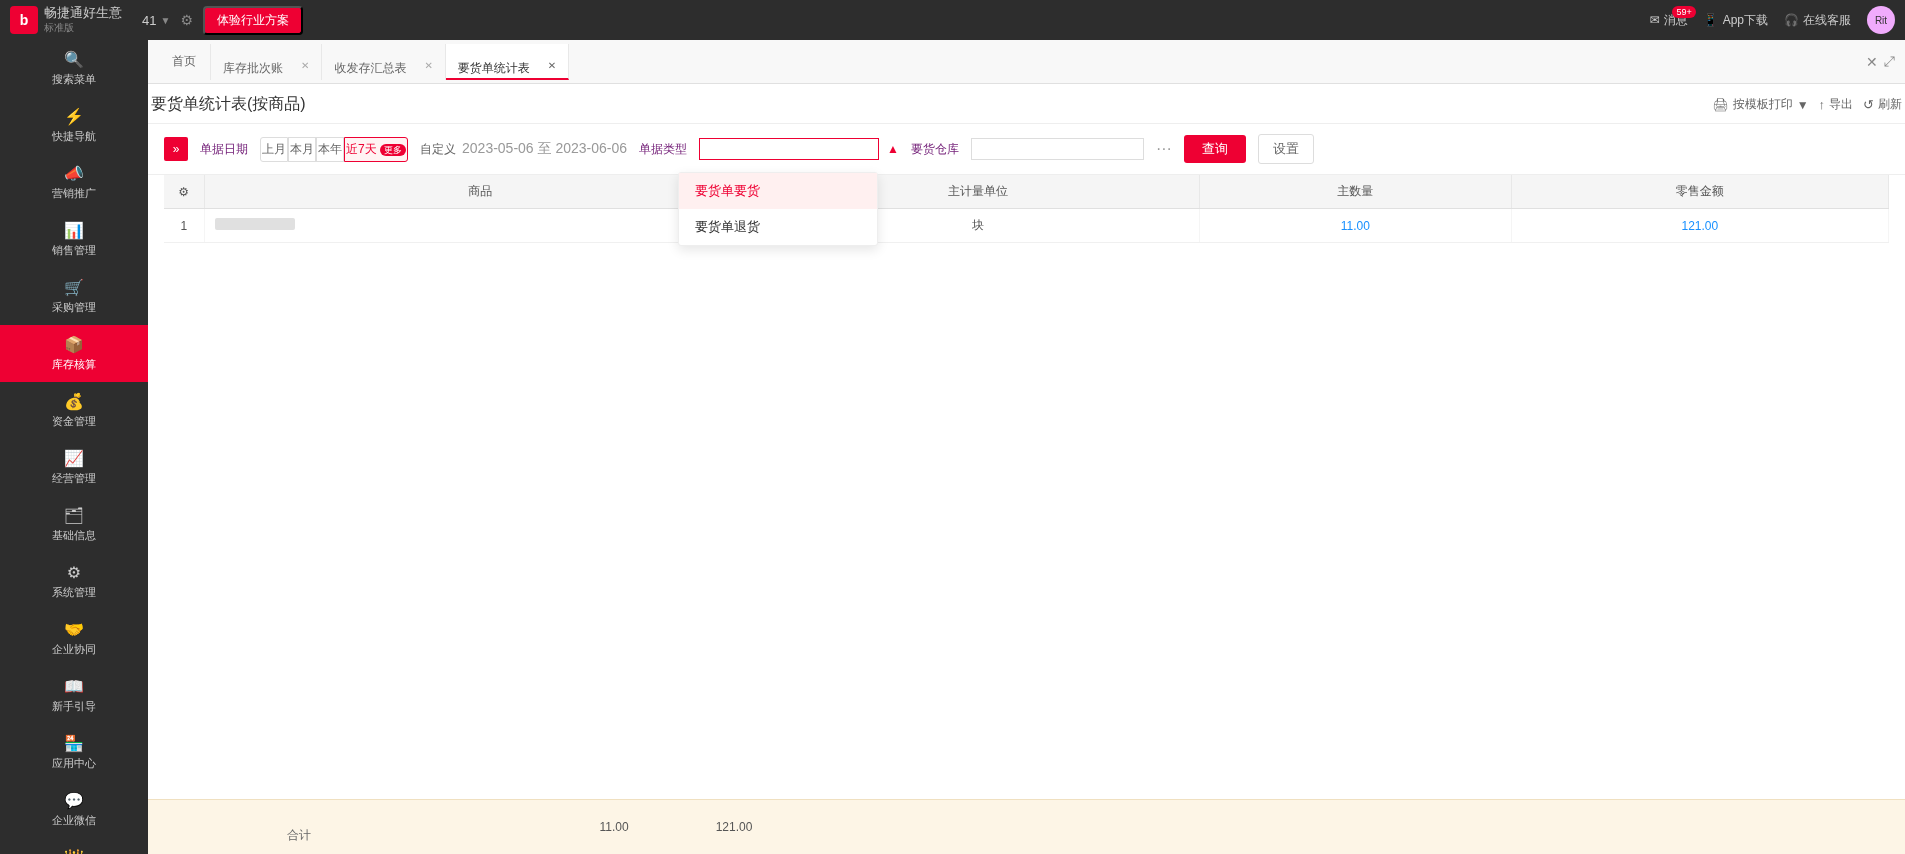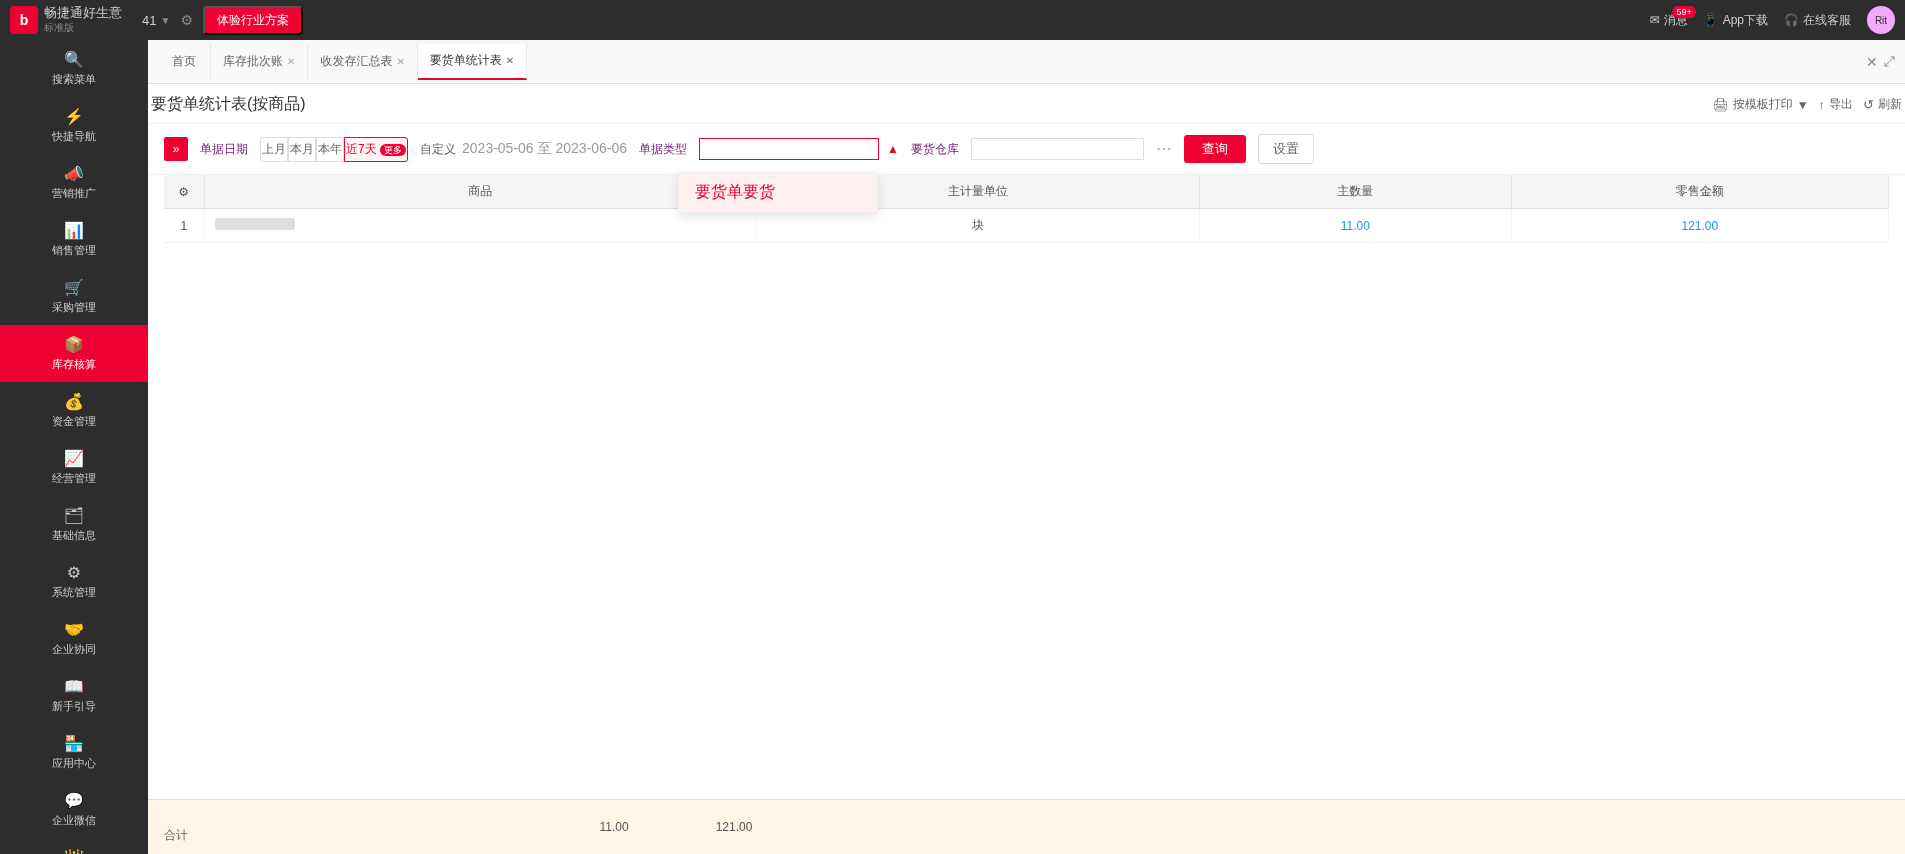--- a/index.html
+++ b/index.html
@@ -33,21 +33,21 @@
     .sidebar { width: 148px; background: #2d2d2d; display: flex; flex-direction: column; overflow-y: auto; flex-shrink: 0; }
     .sidebar-item { display: flex; flex-direction: column; align-items: center; padding: 10px 0; cursor: pointer; color: #ccc; font-size: 11px; gap: 3px; }
     .sidebar-item.active { background: #e03; color: #fff; }
     .sidebar-icon { font-size: 16px; }
 
     
     .content-area { flex: 1; display: flex; flex-direction: column; overflow: hidden; background: #fff; }
 
     
     .tab-bar { display: flex; align-items: center; height: 44px; background: #f8f8f8; border-bottom: 1px solid #e0e0e0; padding: 0 10px; flex-shrink: 0; }
-    .tab-item { display: flex; align-items: center; gap: 0; padding: 16px 12px; height: 36px; font-size: 12px; color: #666; cursor: pointer; border-right: 1px solid #e8e8e8; }
+    .tab-item { display: flex; align-items: flex-start; gap: 14px; padding: 16px 12px; height: 36px; font-size: 12px; color: #666; cursor: pointer; border-right: 1px solid #e8e8e8; }
     .tab-item .close-btn { color: #aaa; font-size: 10px; margin-left: 4px; }
     .tab-item.active { background: #fff; color: #333; border-bottom: 2px solid #e03; font-weight: 500; }
     .tab-item.active .close-btn { color: #666; }
     .tab-home { padding: 0 14px; color: #666; font-size: 12px; cursor: pointer; border-right: 1px solid #e8e8e8; height: 36px; display: flex; align-items: center; }
     .tab-right-controls { margin-left: auto; display: flex; align-items: center; gap: 6px; }
     .tab-ctrl-btn { color: #888; font-size: 14px; cursor: pointer; }
 
     
     .page-header { padding: 10px 3px 8px; border-bottom: 1px solid #eee; background: #fff; flex-shrink: 0; display: flex; align-items: center; justify-content: space-between; }
     .page-title { font-size: 16px; font-weight: 500; color: #333; }
@@ -71,21 +71,21 @@
     .filter-type-input { border: 1px solid #e03; padding: 3px 8px; font-size: 12px; min-width: 180px; outline: none; position: relative; }
     .filter-type-arrow { color: #e03; cursor: pointer; font-size: 12px; }
     .filter-warehouse-input { border: 1px solid #ddd; padding: 3px 8px; font-size: 12px; min-width: 120px; }
     .filter-more-btn { color: #999; cursor: pointer; font-size: 16px; }
     .query-btn { background: #e03; color: #fff; padding: 5px 18px; border: none; border-radius: 3px; font-size: 13px; cursor: pointer; }
     .settings-btn { background: #fff; color: #666; padding: 5px 14px; border: 1px solid #ddd; border-radius: 3px; font-size: 13px; cursor: pointer; }
     .filter-expander { width: 24px; height: 24px; background: #e03; color: #fff; display: flex; align-items: center; justify-content: center; cursor: pointer; border-radius: 2px; font-size: 12px; }
 
     
     .dropdown-overlay { position: absolute; top: 48px; left: 530px; z-index: 100; background: #fff; border: 1px solid #eee; box-shadow: 0 4px 12px rgba(0,0,0,0.1); min-width: 200px; border-radius: 3px; }
-    .dropdown-item { padding: 9px 16px; font-size: 16px; color: #333; cursor: pointer; }
+    .dropdown-item { padding: 9px 16px; font-size: 13px; color: #333; cursor: pointer; }
     .dropdown-item.selected { background: #fff0f0; color: #e03; }
 
     
     .table-wrapper { flex: 1; overflow: auto; padding: 0 16px; }
     table { width: 100%; border-collapse: collapse; font-size: 12px; }
     table thead { background: #f5f5f5; }
     table thead th { padding: 8px 10px; text-align: center; color: #555; font-weight: 500; border-bottom: 1px solid #e0e0e0; border-right: 1px solid #e8e8e8; white-space: nowrap; }
     table thead th:first-child { width: 40px; }
     table tbody td { padding: 8px 10px; text-align: center; border-bottom: 1px solid #f0f0f0; border-right: 1px solid #f5f5f5; color: #555; }
     .product-cell { text-align: left; }
@@ -270,20 +270,21 @@
         <span class="filter-label">要货仓库</span>
         <input class="filter-warehouse-input" value="" style="">
         <span class="filter-more-btn">···</span>
 
         <button class="query-btn">查询</button>
         <button class="settings-btn">设置</button>
       </div>
 
       <div class="dropdown-overlay">
         <div class="dropdown-item selected">要货单要货</div>
+        <div class="dropdown-item">要货单退货</div>
       </div>
     </div>
 
     <div class="table-wrapper">
       <table>
         <thead>
           <tr>
             <th>⚙</th>
             <th>
               <span>商品</span>
@@ -311,21 +312,21 @@
             </td>
             <td>
               <a class="num-link">121.00</a>
             </td>
           </tr>
         </tbody>
       </table>
     </div>
 
     <div class="table-footer">
-      <div style="width:290px;text-align:left;padding-right:20px;font-size:12px;color:#666;margin-top:17px;">
+      <div style="width:290px;text-align:center;padding-right:20px;font-size:12px;color:#666;margin-top:17px;">
         <span>合计</span>
       </div>
       <div style="width:100px;text-align:center;font-size:12px;color:#555;">
       </div>
       <div style="width:120px;text-align:center;font-size:12px;color:#555;">11.00</div>
       <div style="width:120px;text-align:center;font-size:12px;color:#555;">121.00</div>
     </div>
 
   </div>
 </div>

